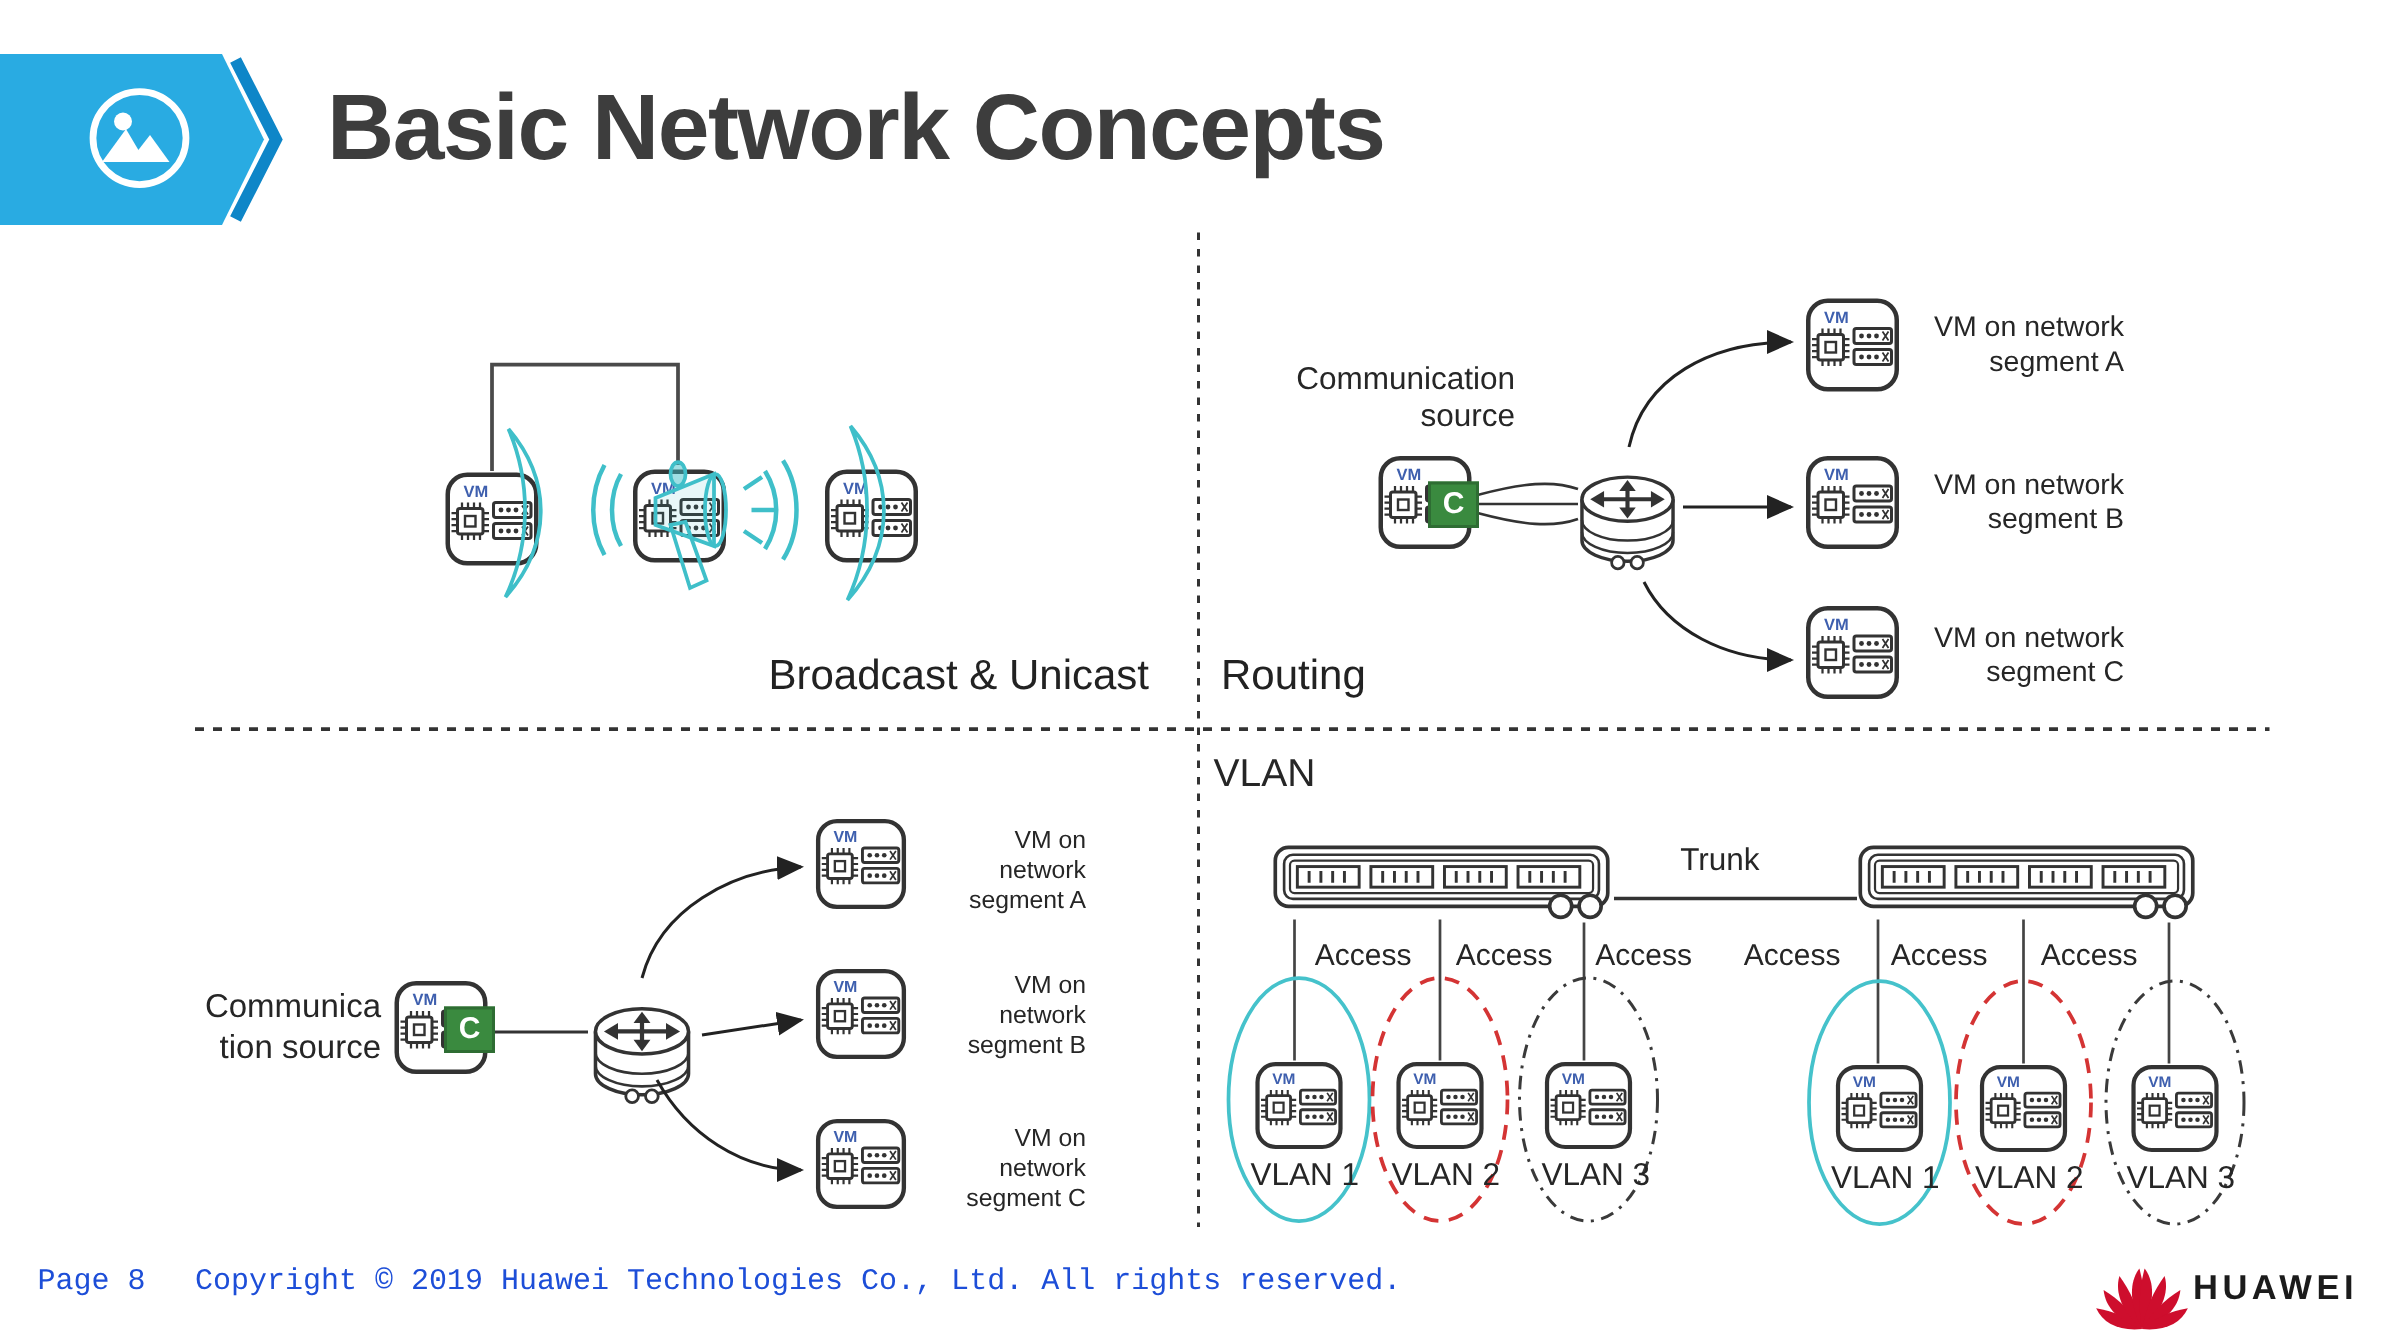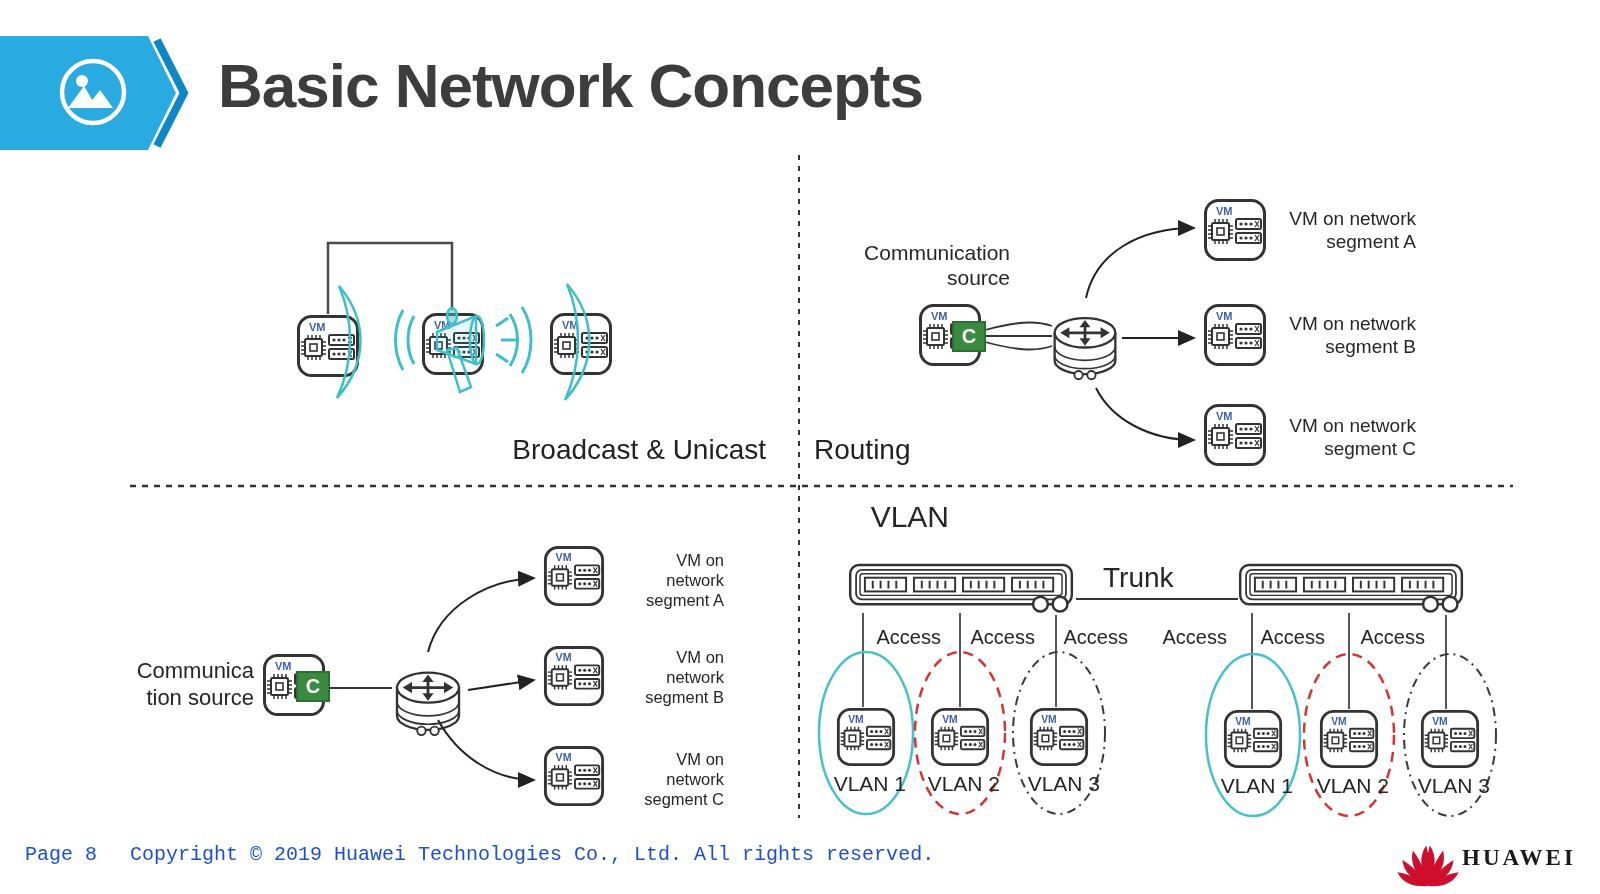--- a/index.html
+++ b/index.html
@@ -14,21 +14,21 @@
     color:#3d3d3d;letter-spacing:-1px;white-space:nowrap;
   }
   .cap{font-size:28px;color:#222;}
   .c-badge{
     position:absolute;background:#3a8a3f;border:2px solid #2e6d33;color:#fff;
     font-weight:700;text-align:center;z-index:5;
   }
   .footer-text{position:absolute;font-size:20px;color:#1d4ed8;white-space:nowrap;font-family:Liberation Mono, monospace;}
   .brand-text{
     position:absolute;left:1462px;top:845px;font-size:23px;font-weight:700;
-    letter-spacing:3px;color:#1b1b1b;font-family:Liberation Serif, serif;
+    letter-spacing:3px;color:#1b1b1b;
   }
   svg text{font-family:"Liberation Sans",sans-serif;}
 </style>
 </head>
 <body>
 
 <div class="stage">
 
   <svg class="abs" style="left:0;top:36px;" width="200" height="114" viewBox="0 0 200 114">
     <polygon points="0,0 148,0 176,57 148,114 0,114" fill="#29abe2"></polygon>
@@ -215,22 +215,22 @@
   <div class="lbl cap" style="left:814px;top:434px;width:200px;text-align:left;">Routing</div>
   <div class="lbl" style="left:1276px;top:207px;width:140px;font-size:19px;line-height:23px;">VM on network segment A</div>
   <div class="lbl" style="left:1276px;top:312px;width:140px;font-size:19px;line-height:23px;">VM on network segment B</div>
   <div class="lbl" style="left:1276px;top:414px;width:140px;font-size:19px;line-height:23px;">VM on network segment C</div>
 
   <div class="lbl" style="left:128px;top:657px;width:126px;font-size:22px;line-height:27px;">Communica tion source</div>
   <div class="lbl" style="left:629px;top:550px;width:95px;font-size:16.5px;line-height:20px;">VM on network segment A</div>
   <div class="lbl" style="left:629px;top:647px;width:95px;font-size:16.5px;line-height:20px;">VM on network segment B</div>
   <div class="lbl" style="left:629px;top:749px;width:95px;font-size:16.5px;line-height:20px;">VM on network segment C</div>
 
-  <div class="lbl" style="left:809px;top:500px;width:120px;text-align:right;font-size:30px;margin-left:20px;">VLAN</div>
-  <div class="lbl" style="left:1103px;top:562px;width:70px;font-size:28px;">Trunk</div>
+  <div class="lbl" style="left:809px;top:500px;width:120px;text-align:left;font-size:26px;">VLAN</div>
+  <div class="lbl" style="left:1103px;top:562px;width:70px;font-size:21px;">Trunk</div>
 
   <div class="lbl" style="left:871px;top:626px;width:70px;font-size:20px;">Access</div>
   <div class="lbl" style="left:965px;top:626px;width:70px;font-size:20px;">Access</div>
   <div class="lbl" style="left:1058px;top:626px;width:70px;font-size:20px;">Access</div>
   <div class="lbl" style="left:1157px;top:626px;width:70px;font-size:20px;">Access</div>
   <div class="lbl" style="left:1255px;top:626px;width:70px;font-size:20px;">Access</div>
   <div class="lbl" style="left:1355px;top:626px;width:70px;font-size:20px;">Access</div>
 
   <div class="lbl" style="left:826px;top:772px;width:80px;font-size:21px;">VLAN 1</div>
   <div class="lbl" style="left:920px;top:772px;width:80px;font-size:21px;">VLAN 2</div>

